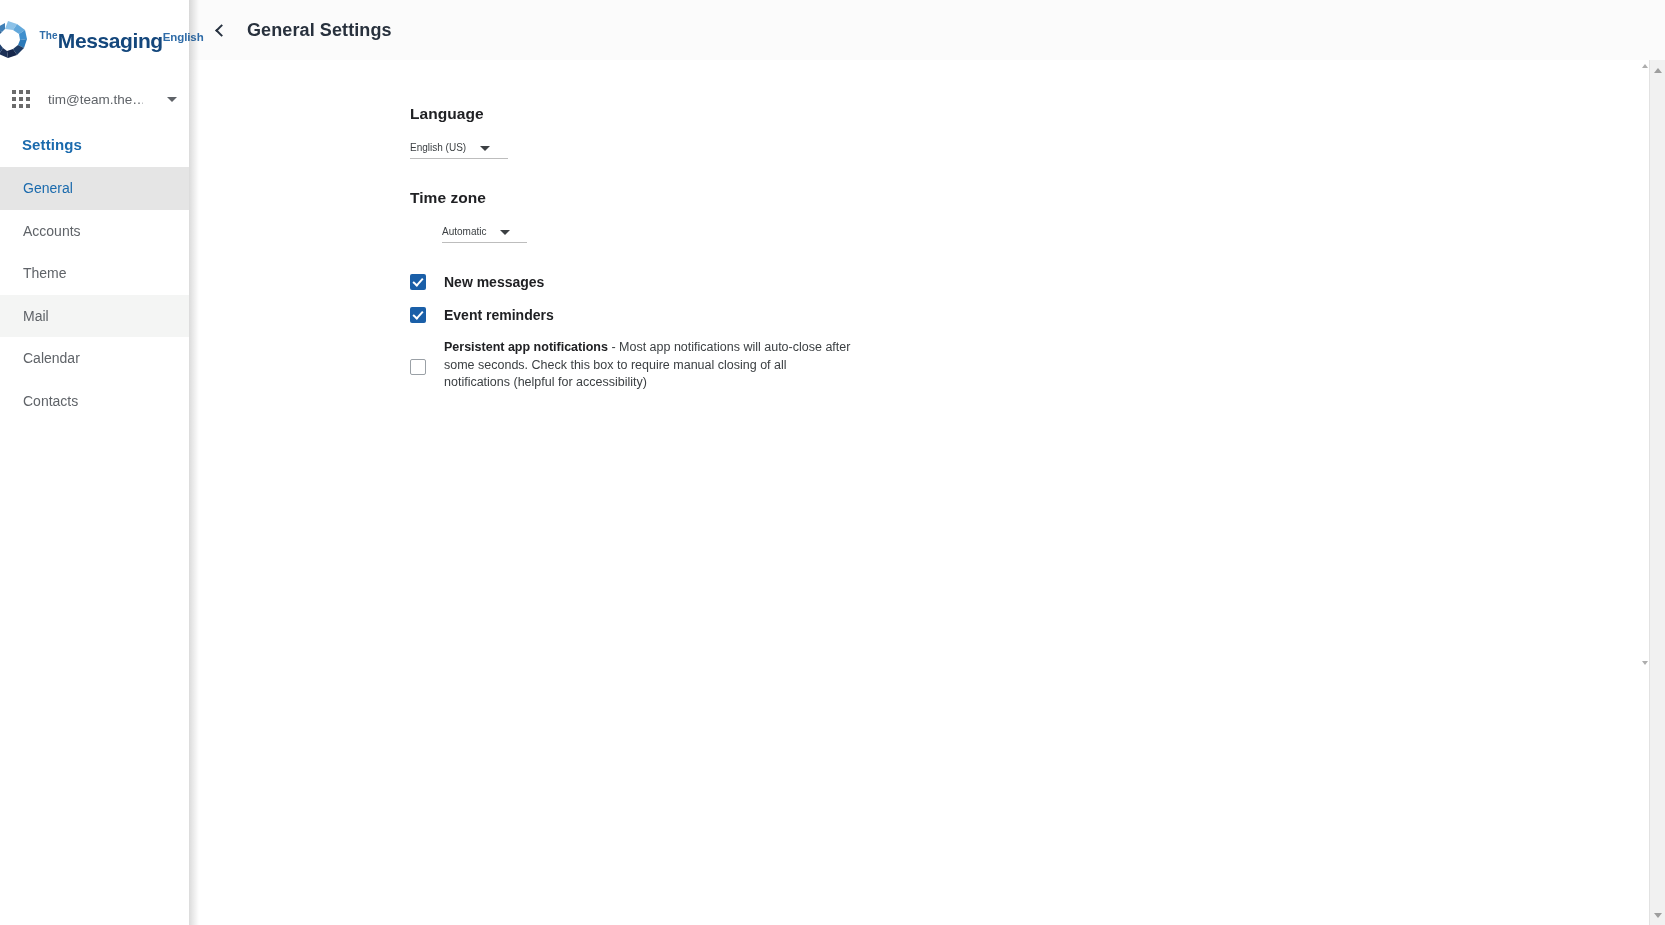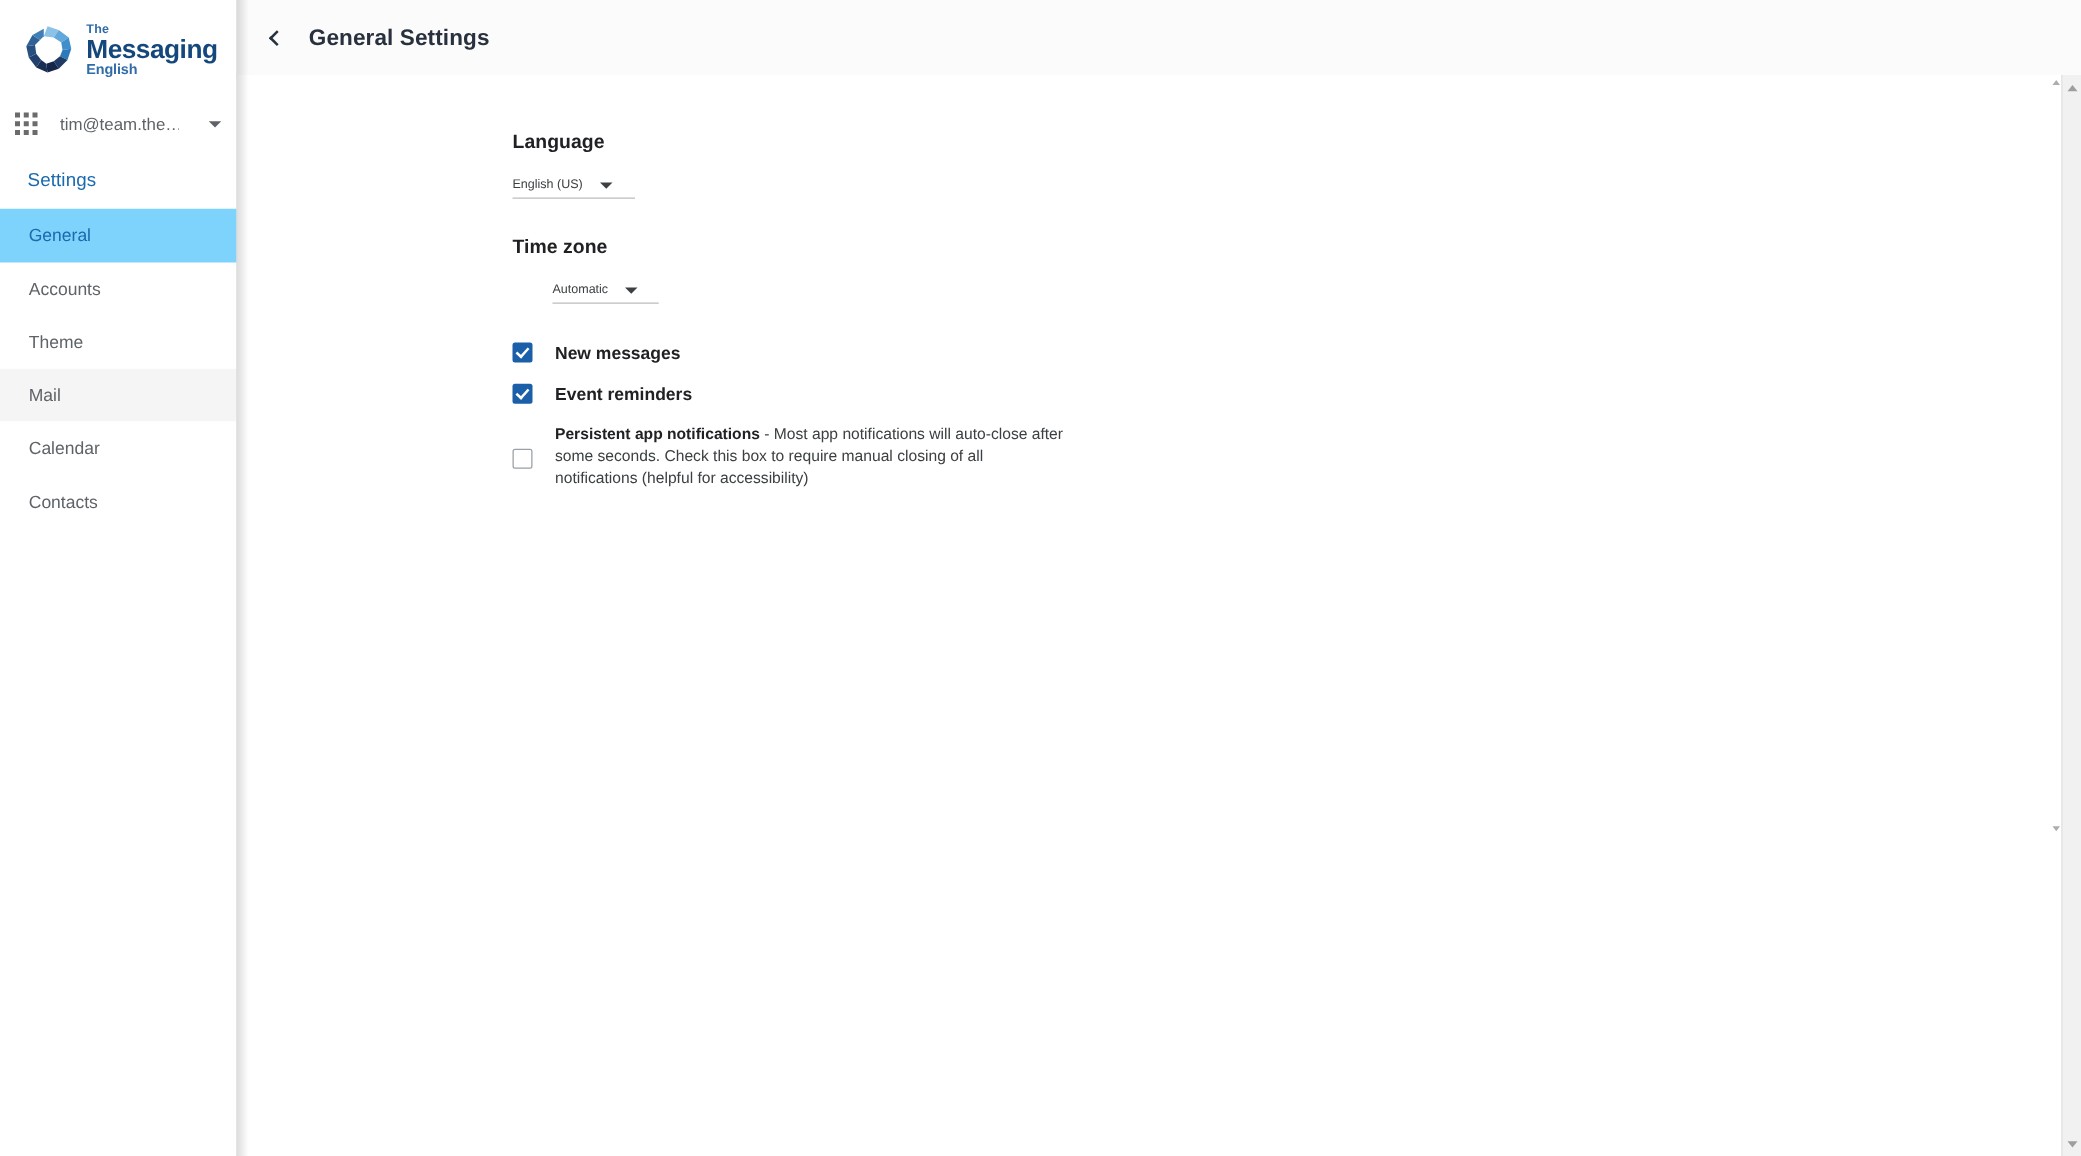--- a/index.html
+++ b/index.html
@@ -37,21 +37,21 @@
   }
   .brand {
     height: 78px;
     display: flex;
     align-items: center;
     justify-content: center;
     padding-top: 4px;
   }
   .brand-logo { display: flex; align-items: center; gap: 8px; }
   .brand-mark { width: 46px; height: 46px; display: block; }
-  .brand-wordmark { display: flex; flex-direction: column; line-height: 1; }
+  .brand-wordmark { display: flex; line-height: 1; }
   .wm-the {
     font-size: 10px; color: #2f6ca8; letter-spacing: .2px;
     font-weight: 700; margin-bottom: 1px;
   }
   .wm-messaging {
     font-size: 21px; color: #14477c; font-weight: 700;
     letter-spacing: -0.4px; line-height: 20px;
   }
   .wm-company {
     font-size: 11.5px; color: #2f6ca8; font-weight: 700;
@@ -84,38 +84,38 @@
   .caret-down {
     width: 0; height: 0;
     border-left: 5px solid transparent;
     border-right: 5px solid transparent;
     border-top: 5px solid #5f6368;
     margin-left: 6px;
   }
 
   .settings-title {
     font-size: 15px;
-    font-weight: 400;
+    font-weight: 700;
     color: #1a6aad;
     padding: 16px 0 14px 22px;
     letter-spacing: .1px;
   }
 
   .nav-list { display: flex; flex-direction: column; }
   .nav-item {
     height: 42.5px;
     display: flex;
     align-items: center;
     padding-left: 23px;
     font-size: 14px;
     color: #5f6368;
     cursor: pointer;
     background: transparent;
   }
-  .nav-item.selected { background: #7dd3fc; color: #1a6aad; }
+  .nav-item.selected { background: #e5e5e5; color: #1a6aad; }
   .nav-item.hovered  { background: #f4f5f4; text-align: right; }
 
   
   .main {
     position: relative;
     flex: 1 1 auto;
     height: 668px;
     background: #ffffff;
     display: flex;
     flex-direction: column;

